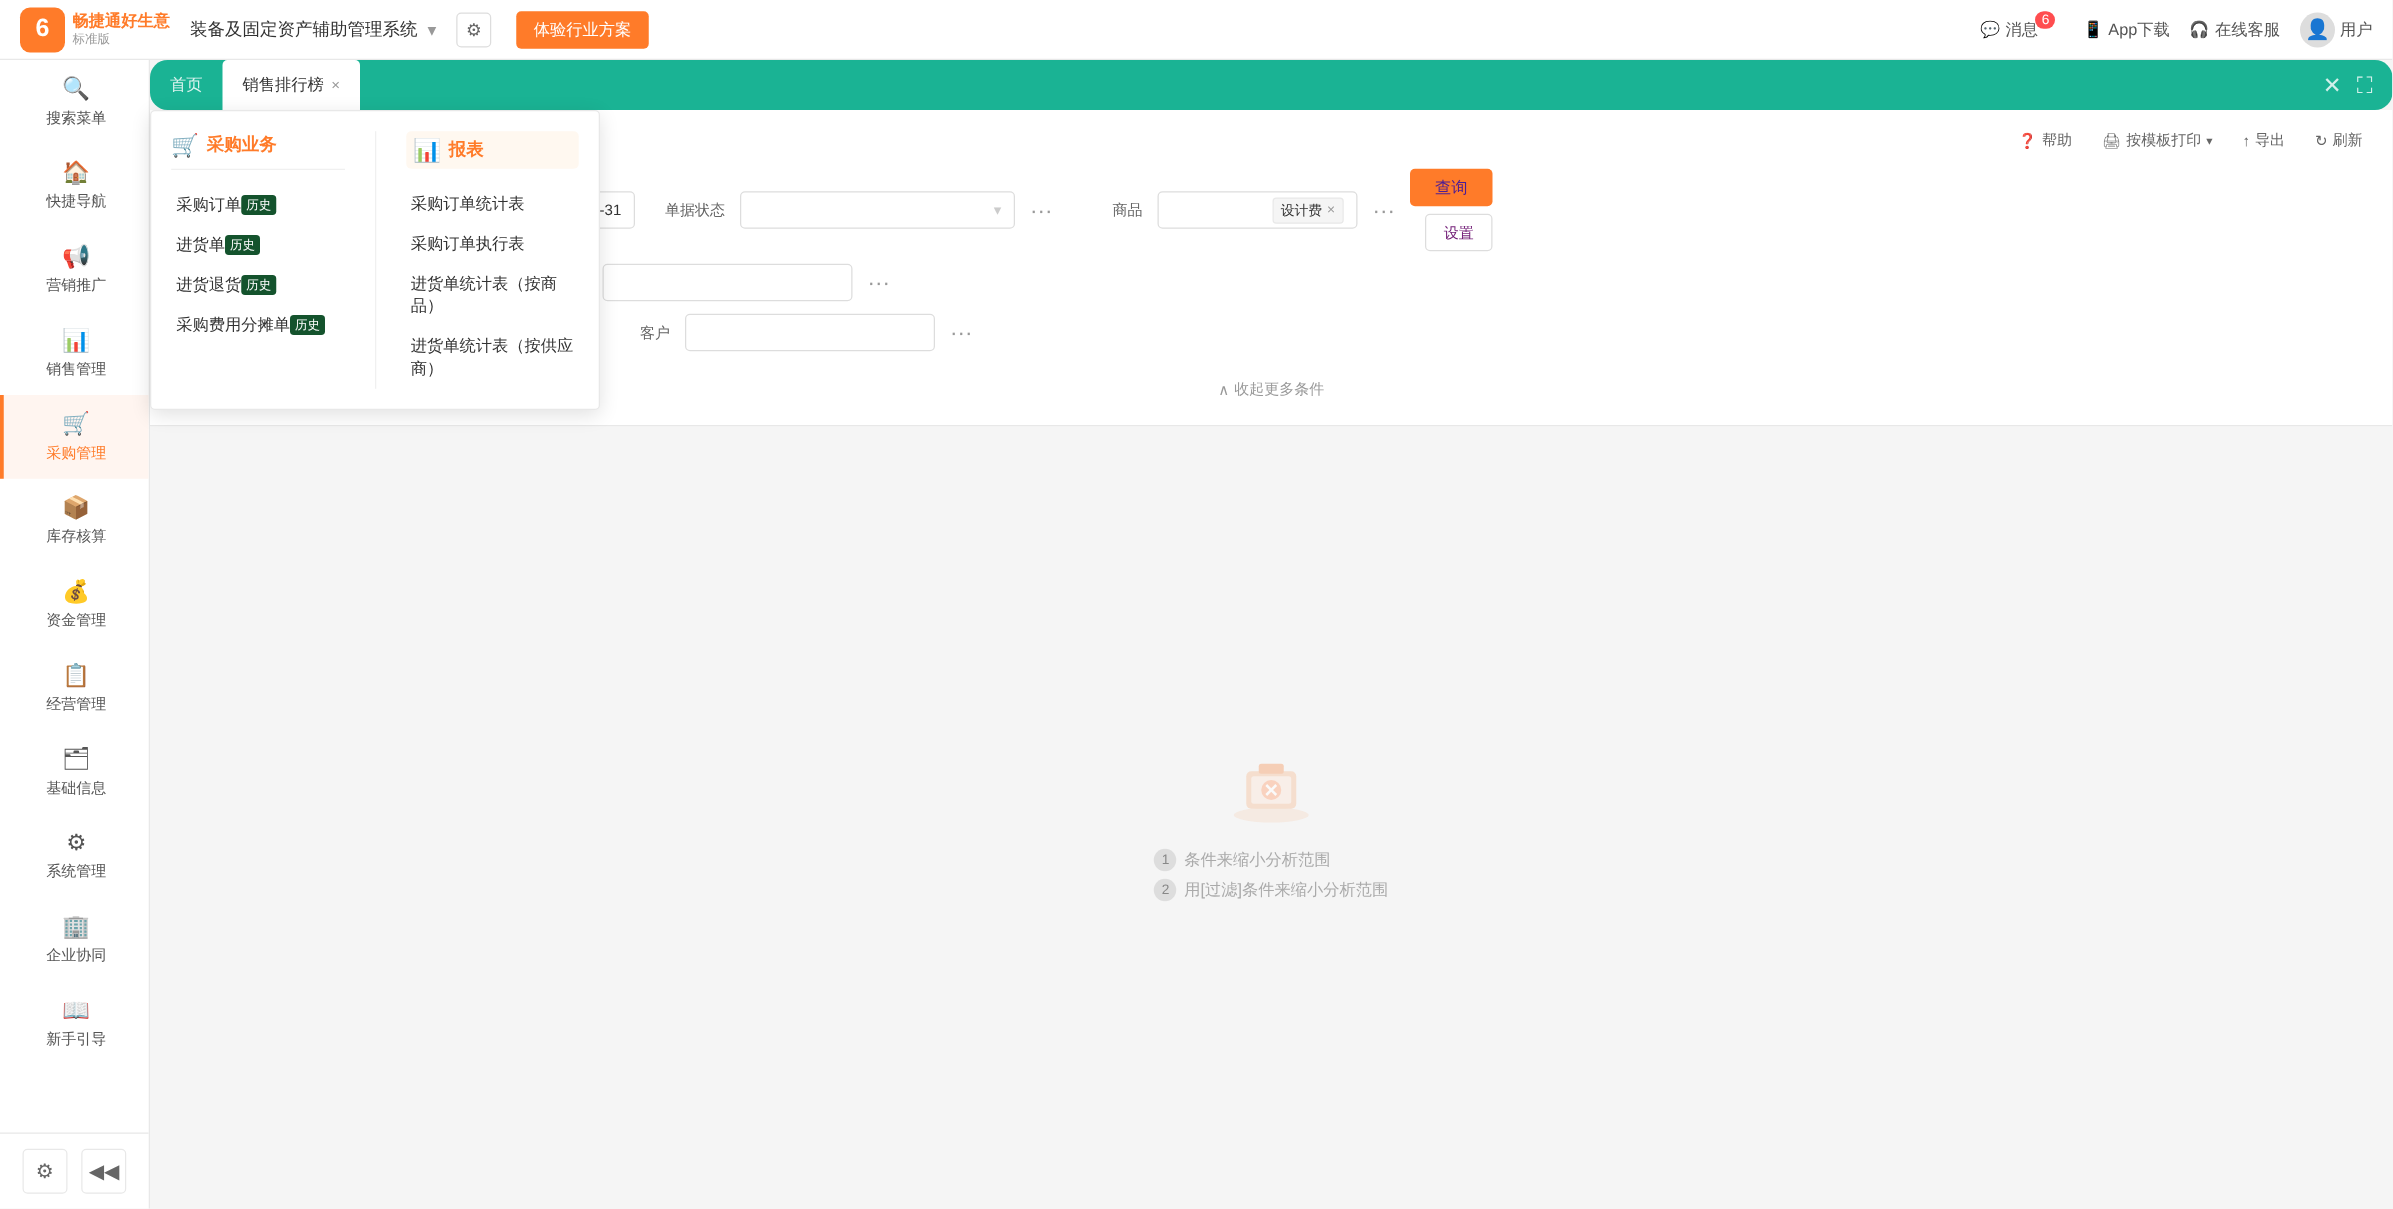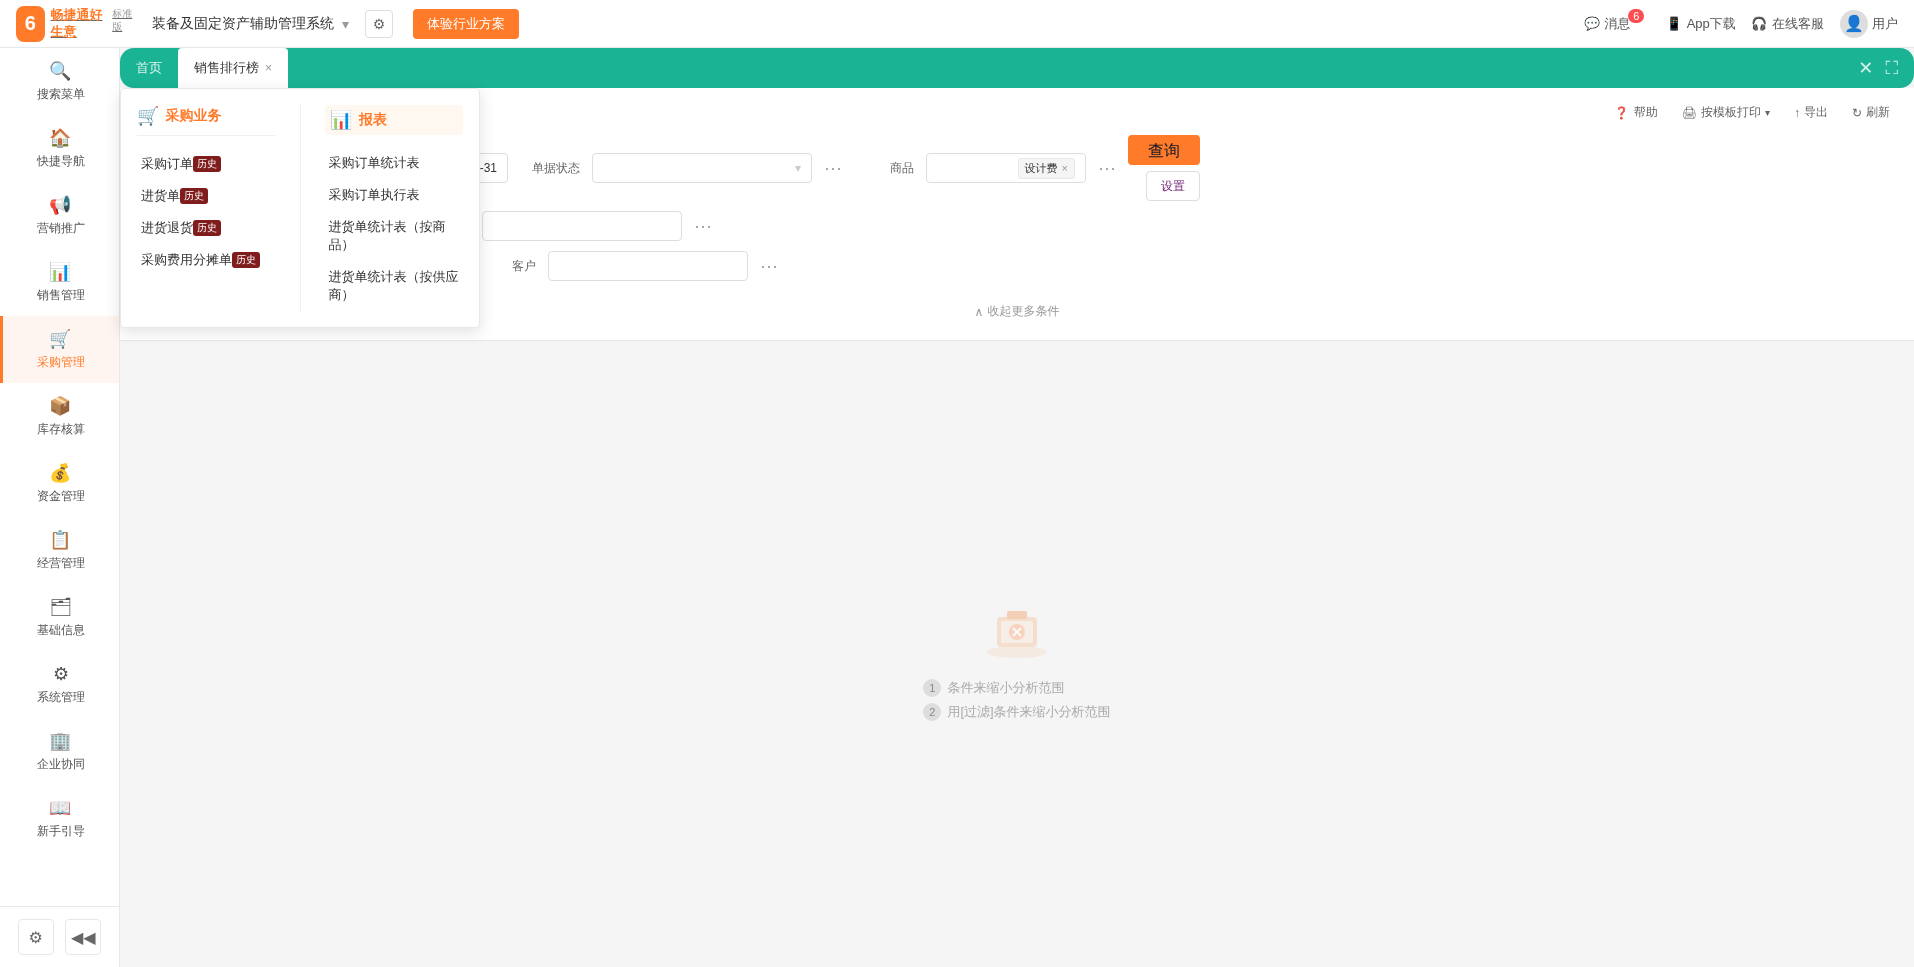--- a/index.html
+++ b/index.html
@@ -29,24 +29,24 @@
       border-radius: 8px;
       display: flex;
       align-items: center;
       justify-content: center;
       color: white;
       font-size: 20px;
       font-weight: bold;
     }
     .logo-text {
       display: flex;
+      flex-direction: column;
       font-size: 11px;
       color: #666;
       line-height: 1.3;
-      text-decoration: underline;
     }
     .logo-text span:first-child { color: #ff7b29; font-weight: bold; font-size: 13px; }
     .topbar-title {
       flex: 1;
       display: flex;
       align-items: center;
       gap: 8px;
       margin-left: 16px;
       font-size: 14px;
       color: #333;
@@ -300,25 +300,25 @@
       padding: 8px;
       color: #999;
       font-size: 12px;
       gap: 4px;
       cursor: pointer;
       margin-top: 4px;
     }
 
     .query-btn {
       background: #ff7b29;
-      color: #0f172a;
+      color: #4c1d95;
       border: none;
       border-radius: 4px;
       padding: 6px 20px;
-      font-size: 16px;
+      font-size: 13px;
       cursor: pointer;
       height: 30px;
     }
     .set-btn {
       background: #fff;
       color: #701a75;
       border: 1px solid #ddd;
       border-radius: 4px;
       padding: 5px 14px;
       font-size: 12px;
@@ -407,21 +407,21 @@
       display: flex;
       align-items: center;
       gap: 0;
       padding: 7px 4px;
       cursor: pointer;
       color: #333;
       font-size: 13px;
       border-radius: 3px;
     }
     .history-badge {
-      background: #7f1d1d;
+      background: #14532d;
       color: white;
       font-size: 10px;
       border-radius: 3px;
       padding: 1px 4px;
     }
 
     
     .divider-v {
       width: 1px;
       background: #f0f0f0;

